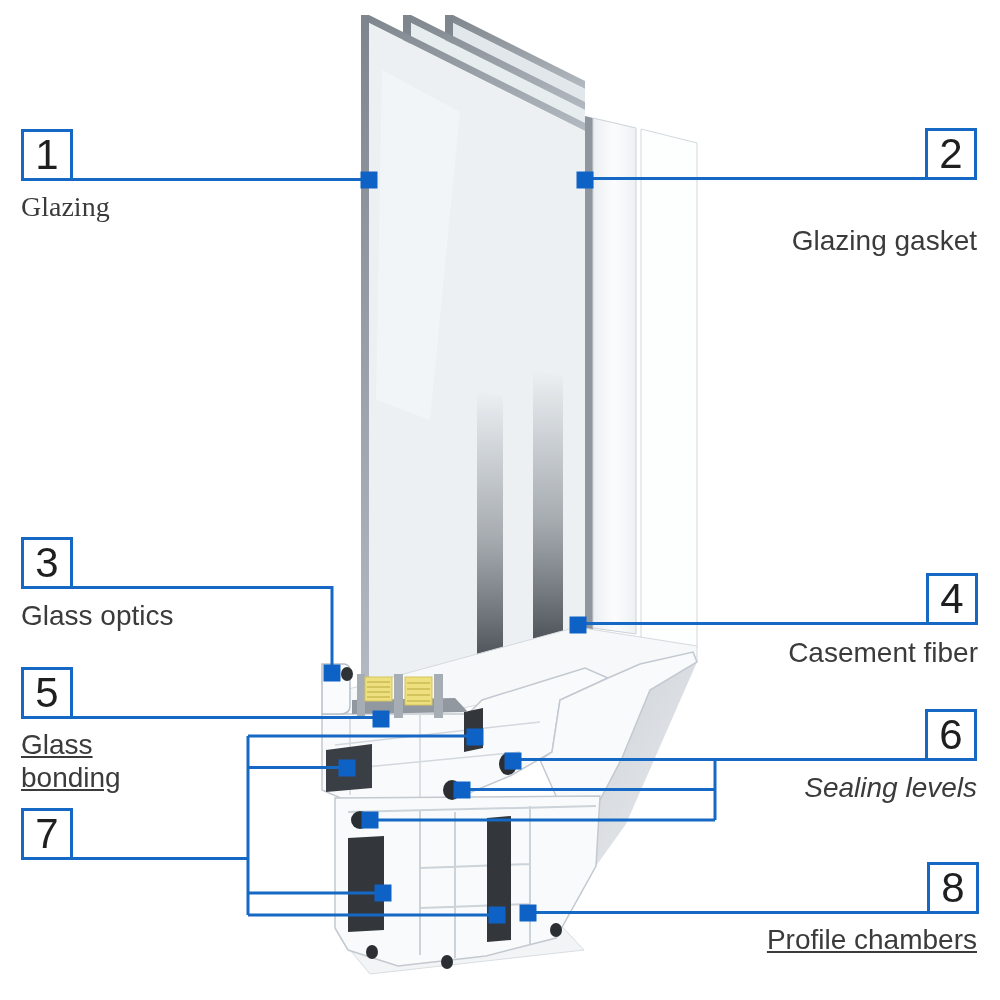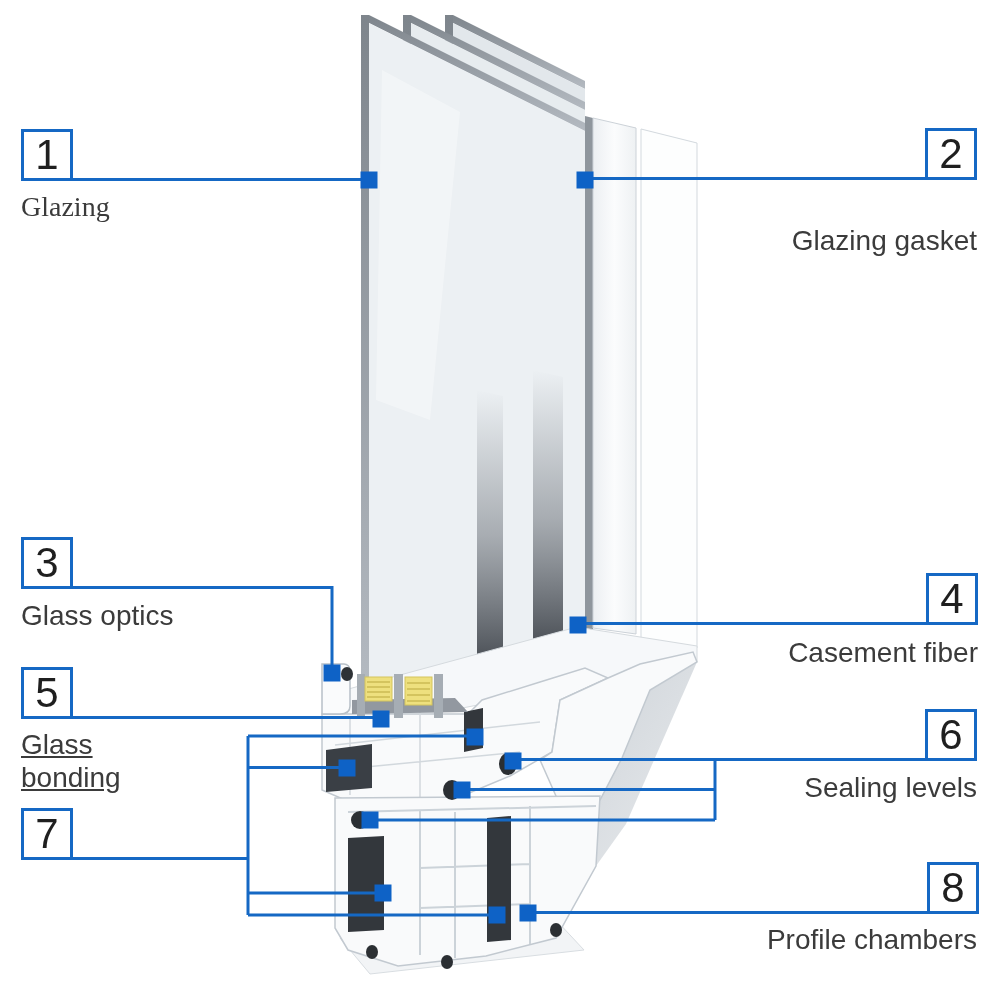--- a/index.html
+++ b/index.html
@@ -166,21 +166,21 @@
     </div>
     <div class="callout-label right" style="right: 22px; top: 636px;">Casement fiber</div>
     <div class="num-box" style="left: 21px; top: 667px;">
       <span>5</span>
     </div>
     <div class="callout-label left" style="left: 21px; top: 728px; text-decoration: underline;">Glass
 bonding</div>
     <div class="num-box" style="left: 925px; top: 709px;">
       <span>6</span>
     </div>
-    <div class="callout-label right" style="right: 23px; top: 771px;">Sealing levels</div>
+    <div class="callout-label right" style="right: 23px; top: 771px; font-style: italic;">Sealing levels</div>
     <div class="num-box" style="left: 21px; top: 808px;">
       <span>7</span>
     </div>
     <div class="num-box" style="left: 927px; top: 862px;">
       <span>8</span>
     </div>
-    <div class="callout-label right" style="right: 23px; top: 923px;">Profile chambers</div>
+    <div class="callout-label right" style="right: 23px; top: 923px; text-decoration: underline;">Profile chambers</div>
   </div>
 
 </body></html>

